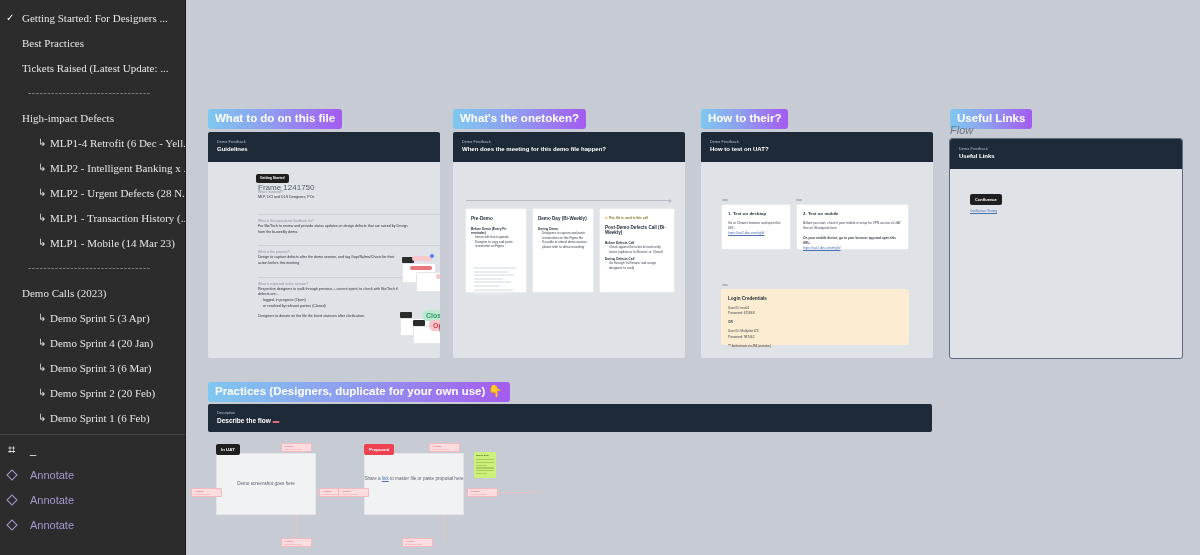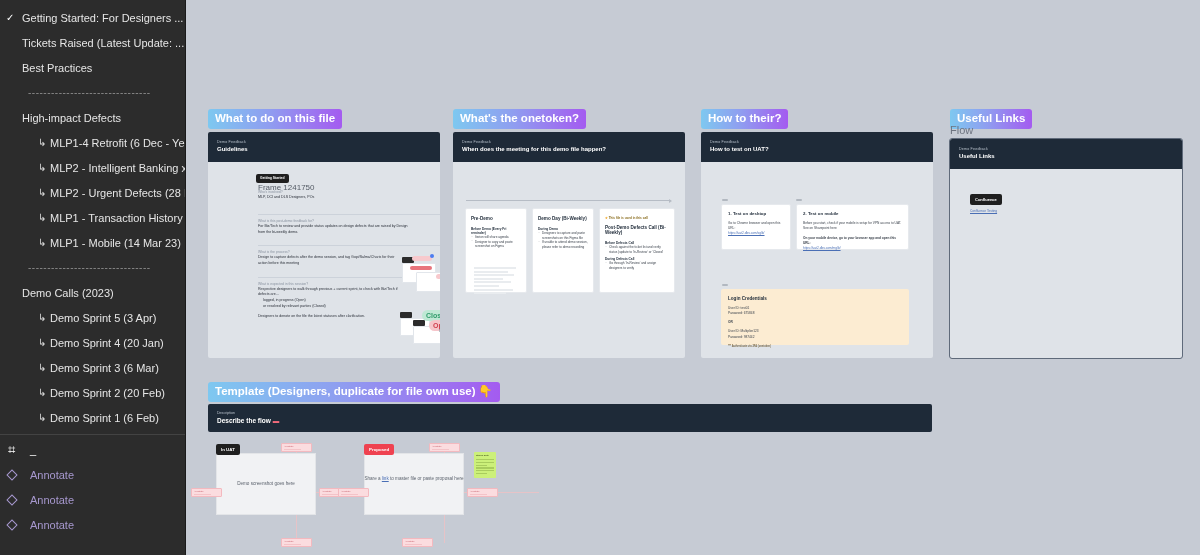--- a/index.html
+++ b/index.html
@@ -24,21 +24,21 @@
     padding-left: 6px; color: #e6e6e6; font-size: 11px;
     white-space: nowrap; overflow: hidden;
   }
   .page-item .tick {
     width: 16px; flex: 0 0 16px; font-size: 10px; color: #ffffff;
     text-align: left; line-height: 1;
   }
   .page-item .arrow {
     width: 12px; flex: 0 0 12px; color: #d8d8d8; font-size: 10px;
   }
-  .page-item .lbl { overflow: hidden; text-overflow: clip; }
+  .page-item .lbl { overflow: hidden; text-overflow: clip; font-family: Liberation Serif, serif; }
   .page-item.indent { padding-left: 22px; }
   .page-item.divider-row {
     color: #8c8c8c; letter-spacing: .5px; font-size: 10px;
     padding-left: 28px; height: 25px;
   }
   .sidebar-sep {
     height: 1px; background: #434343; margin: 4px 0 0 0;
   }
 
   .layer-list { padding-top: 2px; }
@@ -60,21 +60,21 @@
   
   #canvas { flex: 1; position: relative; background: #c6cbd4; overflow: hidden; }
 
   .frame-title {
     position: absolute; font-size: 11.5px; font-weight: bold;
     color: #ffffff; padding: 3px 7px 4px 7px; border-radius: 3px;
     background: linear-gradient(90deg,#7ec8f0 0%, #8f9ef0 45%, #a45bf0 100%);
     white-space: nowrap; line-height: 13px;
   }
   .frame-sub {
-    position: absolute; font-size: 11px; color: #6e7480;
+    position: absolute; font-size: 11px; color: #6e7480; font-style: italic;
   }
 
   .board {
     position: absolute; background: #dfe3e8;
     border-radius: 2px; overflow: hidden;
   }
   .board.selected { outline: 1.5px solid #5f6a7a; }
   .board-header {
     background: #1e2a38; width: 100%; padding: 7px 9px 8px 9px;
   }
@@ -226,25 +226,25 @@
 <div id="app">
 
   <div id="sidebar">
     <div class="page-list" id="page-list">
         <div class="page-item">
           <span class="tick">✓</span>
           <span class="lbl">Getting Started: For Designers ...</span>
         </div>
         <div class="page-item">
           <span class="tick"></span>
+          <span class="lbl">Best Practices</span>
+        </div>
+        <div class="page-item">
+          <span class="tick"></span>
           <span class="lbl">Tickets Raised (Latest Update: ...</span>
-        </div>
-        <div class="page-item">
-          <span class="tick"></span>
-          <span class="lbl">Best Practices</span>
         </div>
         <div class="page-item divider-row">
           <span class="lbl">--------------------------------</span>
         </div>
         <div class="page-item">
           <span class="tick"></span>
           <span class="lbl">High-impact Defects</span>
         </div>
         <div class="page-item indent">
           <span class="tick"></span>
@@ -487,21 +487,21 @@
         <div class="bh-eyebrow">Demo Feedback</div>
         <div class="bh-title">Useful Links</div>
       </div>
       <div class="board-body" style="height:173px;">
         <div class="link-pill" style="left:20px; top:25px;">Confluence</div>
         <div class="link-text" style="left:20px; top:40px;">Confluence Testing</div>
       </div>
     </div>
 
     <div class="frame-title" style="left:22px; top:382px;">
-      <span>Template (Designers, duplicate for file own use)</span>
+      <span>Practices (Designers, duplicate for your own use)</span>
       <span class="emoji">👇</span>
     </div>
 
     <div class="tmpl-bar" style="left:22px; top:404px; width:724px; height:28px;">
       <div class="tmpl-eyebrow">Description</div>
       <div class="tmpl-title">
         <span>Describe the flow</span>
         <span class="emoji">▬</span>
       </div>
     </div>

